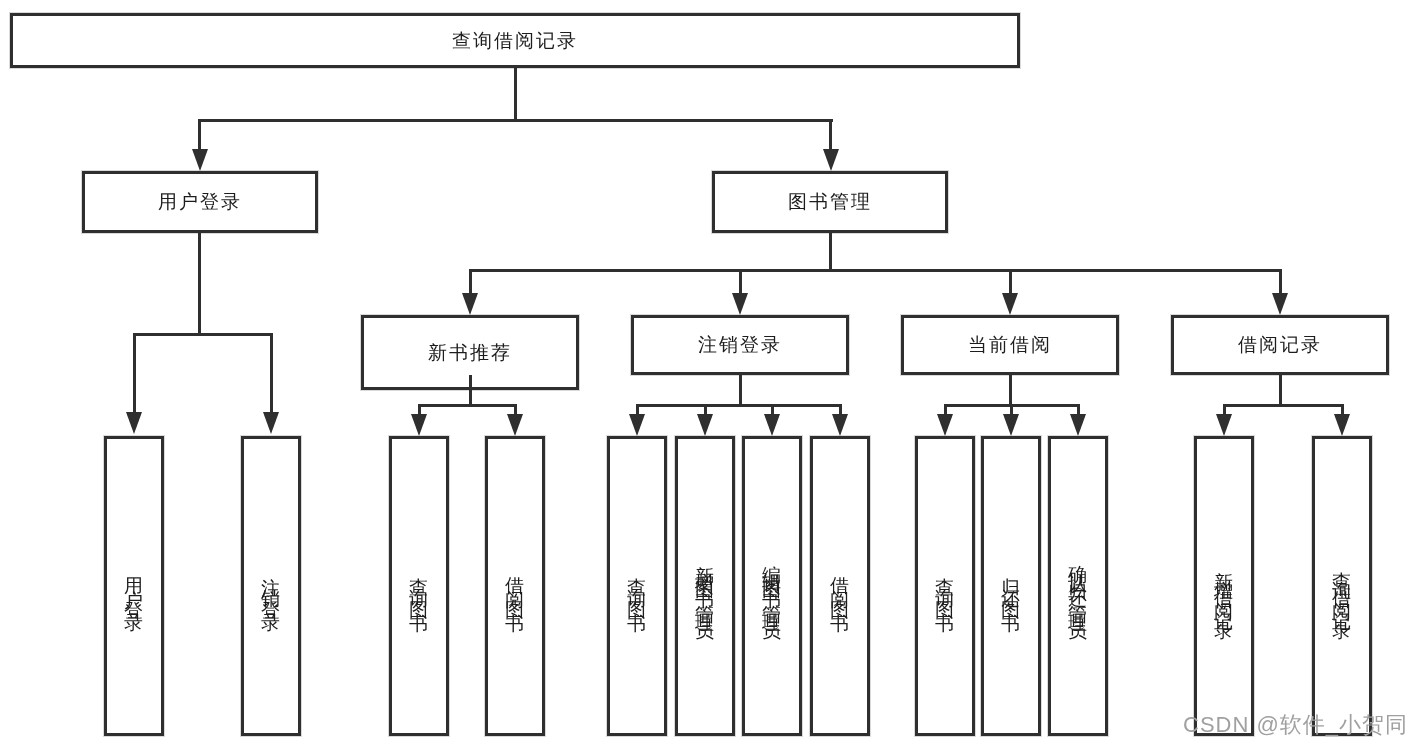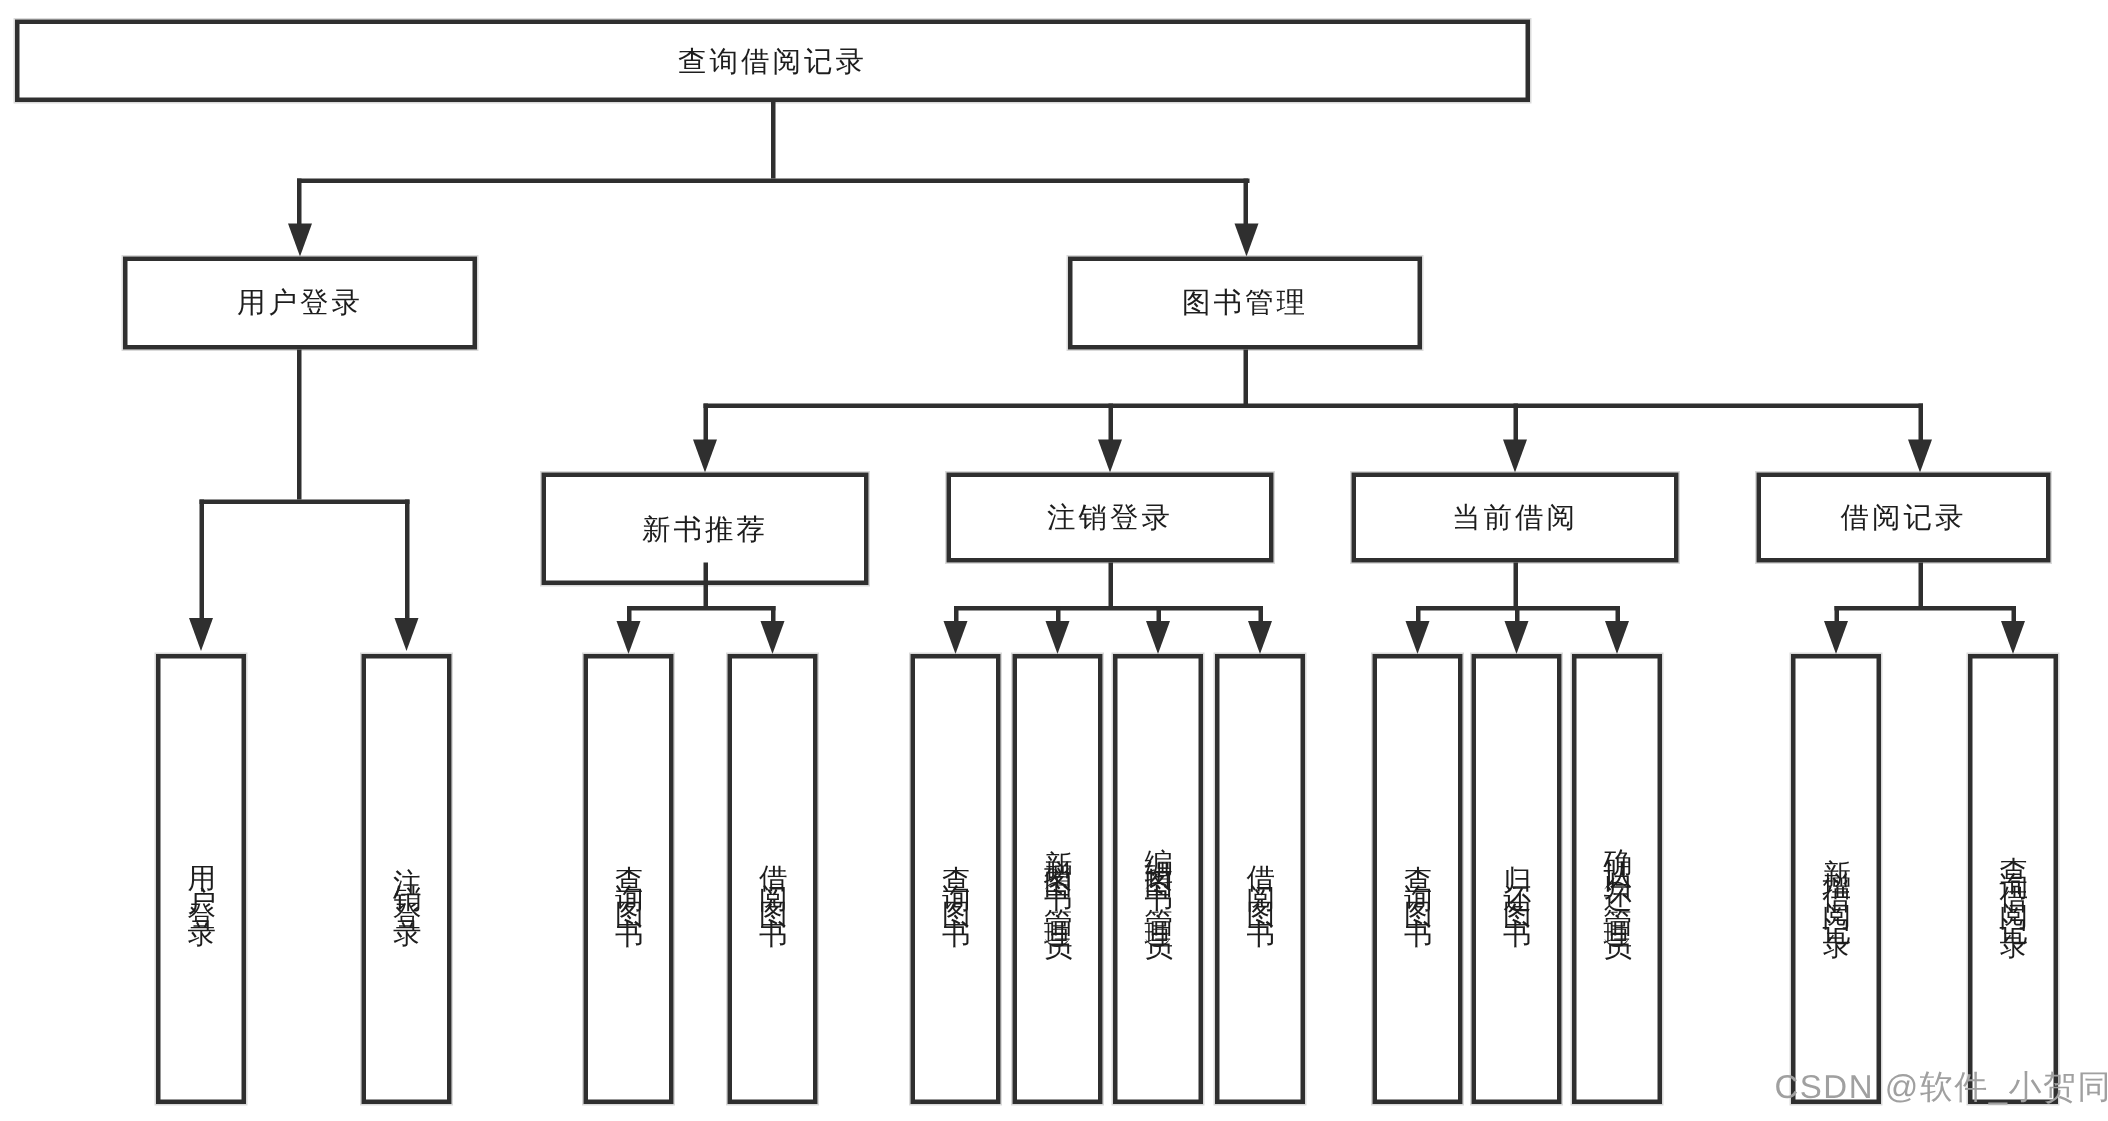--- a/index.html
+++ b/index.html
@@ -93,21 +93,21 @@
 
   <div class="hbox" style="left:361px;top:315px;width:218px;height:75px;">
     <span class="label">新书推荐</span>
   </div>
   <div class="hbox" style="left:631px;top:315px;width:218px;height:60px;">
     <span class="label">注销登录</span>
   </div>
   <div class="hbox" style="left:901px;top:315px;width:218px;height:60px;">
     <span class="label">当前借阅</span>
   </div>
-  <div class="hbox" style="left:1171px;top:315px;width:196px;height:60px;">
+  <div class="hbox" style="left:1171px;top:315px;width:218px;height:60px;">
     <span class="label">借阅记录</span>
   </div>
 
   <div class="line-v" style="left:469px;top:375px;height:31px;"></div>
   <div class="line-h" style="left:418px;top:404px;width:99px;"></div>
   <div class="line-v" style="left:418px;top:404px;height:12px;"></div>
   <div class="arrow" style="left:411px;top:414px;"></div>
   <div class="line-v" style="left:514px;top:404px;height:12px;"></div>
   <div class="arrow" style="left:507px;top:414px;"></div>
 

